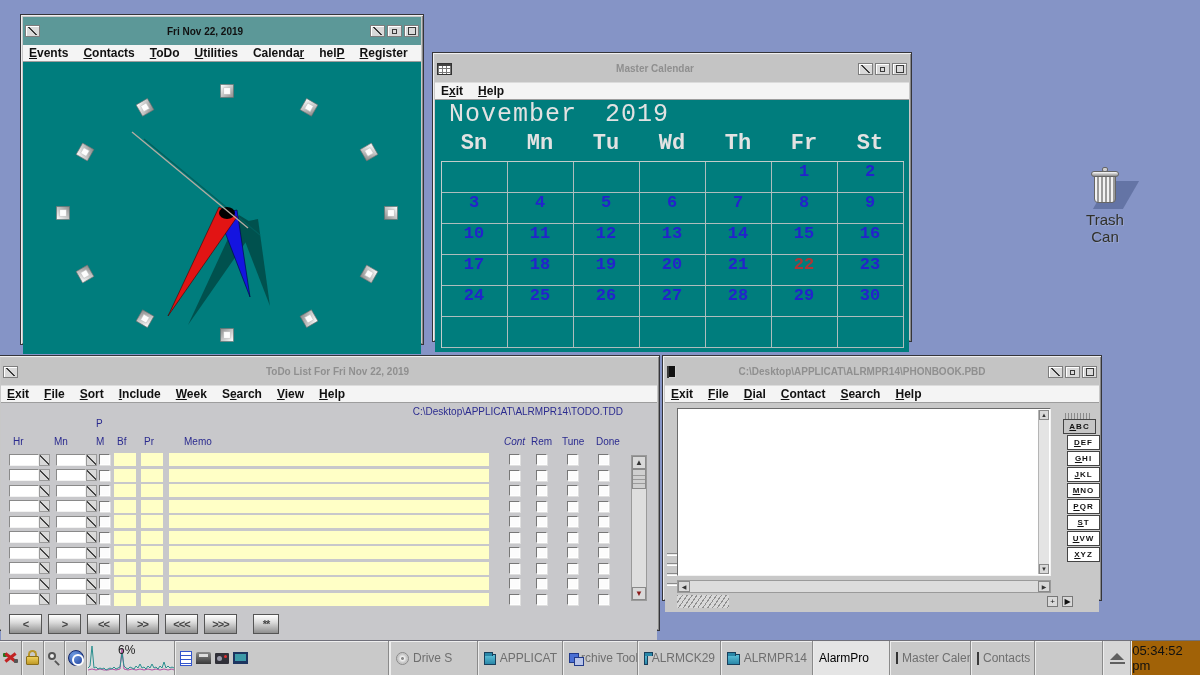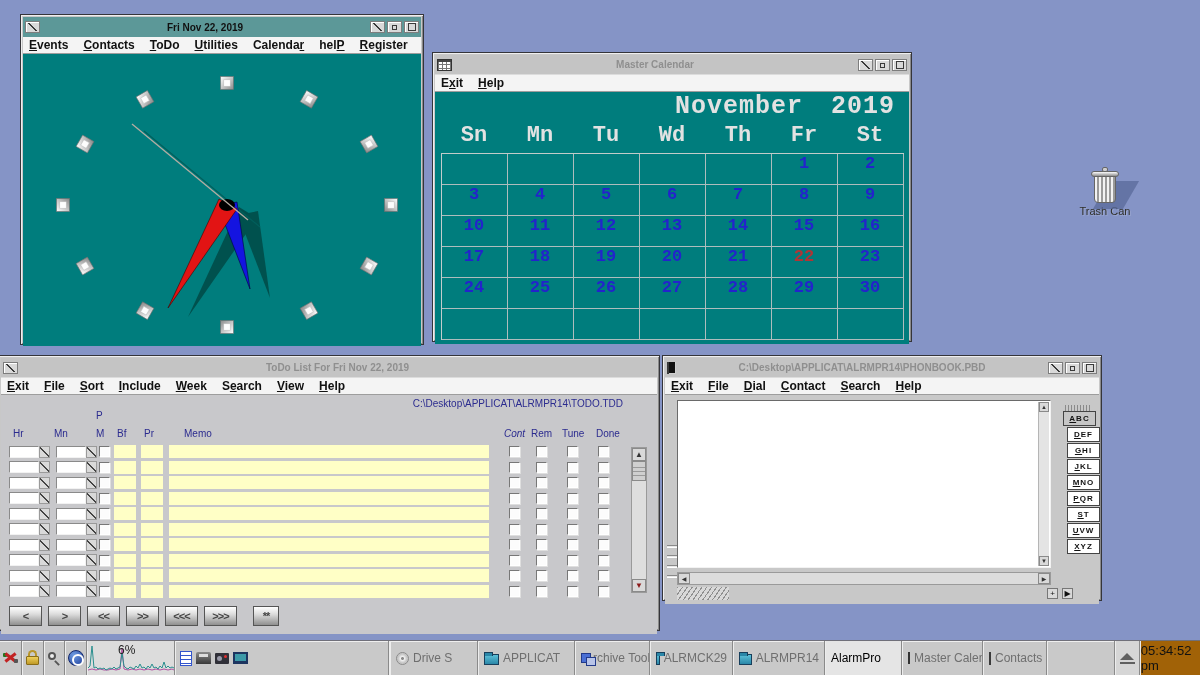--- a/index.html
+++ b/index.html
@@ -2,21 +2,21 @@
 <html><head>
 <meta charset="utf-8">
 <style>
   * { margin:0; padding:0; box-sizing:border-box; }
   html,body { width:1200px; height:675px; overflow:hidden; }
   body { font-family:"Liberation Sans", sans-serif; background:#8594c6; position:relative; }
 
   
   .window { position:absolute; background:#c8c8c8; border:1px solid #35353a;
             box-shadow: inset 1px 1px 0 #eFeFeF, inset -1px -1px 0 #8a8a8a; padding:2px; }
-  .titlebar { height:20px; display:flex; align-items:center; padding:1px 2px; gap:2px; }
+  .titlebar { height:28px; display:flex; align-items:center; padding:1px 2px; gap:2px; }
   .titlebar.active { background:#5c9898; }
   .titlebar.inactive { background:#c4c4c4; border-bottom:1px solid #dcdcdc; }
   .title-text { flex:1; text-align:center; font-size:10px; font-weight:bold; color:#111;
                 white-space:nowrap; overflow:hidden; }
   .inactive .title-text { color:#8f8f8f; }
   .tbtn { width:15px; height:12px; background:#d9d9d9; border:1px solid #7d7d7d;
           box-shadow: inset 1px 1px 0 #fff; position:relative; flex:0 0 auto; }
   .tbtn .slash { position:absolute; inset:1px;
           background:linear-gradient(45deg, transparent 43%, #3a3a3a 43%, #3a3a3a 55%, transparent 55%); }
   .tbtn .sq-s { position:absolute; width:5px; height:5px; border:1px solid #3a3a3a; left:4px; top:3px; background:#d9d9d9;}
@@ -29,21 +29,21 @@
 
   
   #clock-window { left:20px; top:14px; width:404px; height:331px; }
   #clock-body { position:relative; width:100%; height:292px; background:#007d7d; overflow:hidden; }
   #clock-body svg { display:block; }
 
   
   #cal-window { left:432px; top:52px; width:480px; height:290px; }
   #cal-body { height:252px; background:#007d7d; padding-top:1px; overflow:hidden;
               font-family:"Liberation Mono", monospace; }
-  .cal-month-row { text-align:right; font-size:25px; font-weight:bold; color:#e2e2e2; height:28px; line-height:28px; letter-spacing:1px;}
+  .cal-month-row { text-align:left; font-size:25px; font-weight:normal; color:#e2e2e2; height:28px; line-height:28px; letter-spacing:1px;}
   .cal-month-row span { margin:0 14px; }
   .cal-days { display:grid; grid-template-columns:repeat(7,66px); justify-content:center;
               height:32px; }
   .cal-days div { text-align:center; font-size:22px; font-weight:bold; color:#e2e2e2; line-height:30px;}
   .cal-grid { display:grid; grid-template-columns:repeat(7,66px); justify-content:center;
               border-top:1px solid #c2ccc9; border-left:1px solid #c2cccc; width:463px; margin:0 auto; }
   .cal-cell { height:31px; border-right:1px solid #aebdbd; border-bottom:1px solid #aebdbd;
               font-size:17px; font-weight:bold; text-align:center; line-height:20px; }
 
   
@@ -107,21 +107,21 @@
   #trash-can { position:relative; width:28px; height:38px; margin:0 auto; }
   #trash-shadow { position:absolute; left:10px; top:14px; width:30px; height:28px;
                   background:#5a6a9a; transform:skewX(-30deg); opacity:.75; }
   #can-body { position:absolute; left:3px; top:8px; width:22px; height:28px;
               background:repeating-linear-gradient(90deg,#f2f2f2 0 2px,#9a9a9a 2px 4px);
               border:1px solid #666; border-radius:2px 2px 4px 4px; }
   #can-lid { position:absolute; left:0; top:4px; width:28px; height:6px; background:linear-gradient(#fdfdfd,#8f8f8f);
              border:1px solid #666; border-radius:3px; }
   #can-knob { position:absolute; left:11px; top:0; width:6px; height:5px; background:#cfcfcf;
               border:1px solid #666; border-radius:2px; }
-  #trash-label { margin-top:0; font-size:11px; color:#30302a; text-shadow:1px 1px 0 #9aa6cf; }
+  #trash-label { margin-top:6px; font-size:15px; color:#30302a; text-shadow:1px 1px 0 #9aa6cf; }
 
   
   #taskbar { position:absolute; left:0; bottom:0; width:1200px; height:35px; background:#c9c9c9;
              border-top:1px solid #70707a; box-shadow: inset 0 1px 0 #efefef;
              display:flex; align-items:stretch; font-size:12px; }
   .tdiv { width:0; border-left:1px solid #8a8a8a; border-right:1px solid #ededed; }
   .tool-cell { display:flex; align-items:center; justify-content:center; padding:0 2px; }
   .task { display:flex; align-items:center; gap:4px; padding:0 5px; color:#6f6f6f;
           border-left:1px solid #ededed; border-right:1px solid #8a8a8a;
           white-space:nowrap; overflow:hidden; flex:0 0 auto; }
@@ -776,21 +776,21 @@
     <div class="tico ico-printer"></div>
     <div class="tico ico-camera"></div>
     <div class="tico ico-monitor"></div>
   </div>
   <div class="tdiv"></div>
   <div id="task-buttons" style="display:flex;">
       <div class="task" style="width:88px">
         <div class="ico-disc"></div>
         <span>Drive S</span>
       </div>
-      <div class="task" style="width:97px">
+      <div class="task" style="width:85px">
         <div class="ico-folder"></div>
         <span>APPLICAT</span>
       </div>
       <div class="task" style="width:75px">
         <div class="ico-archive"></div>
         <span>Archive Tool -</span>
       </div>
       <div class="task" style="width:83px">
         <div class="ico-folder"></div>
         <span>ALRMCK29</span>

